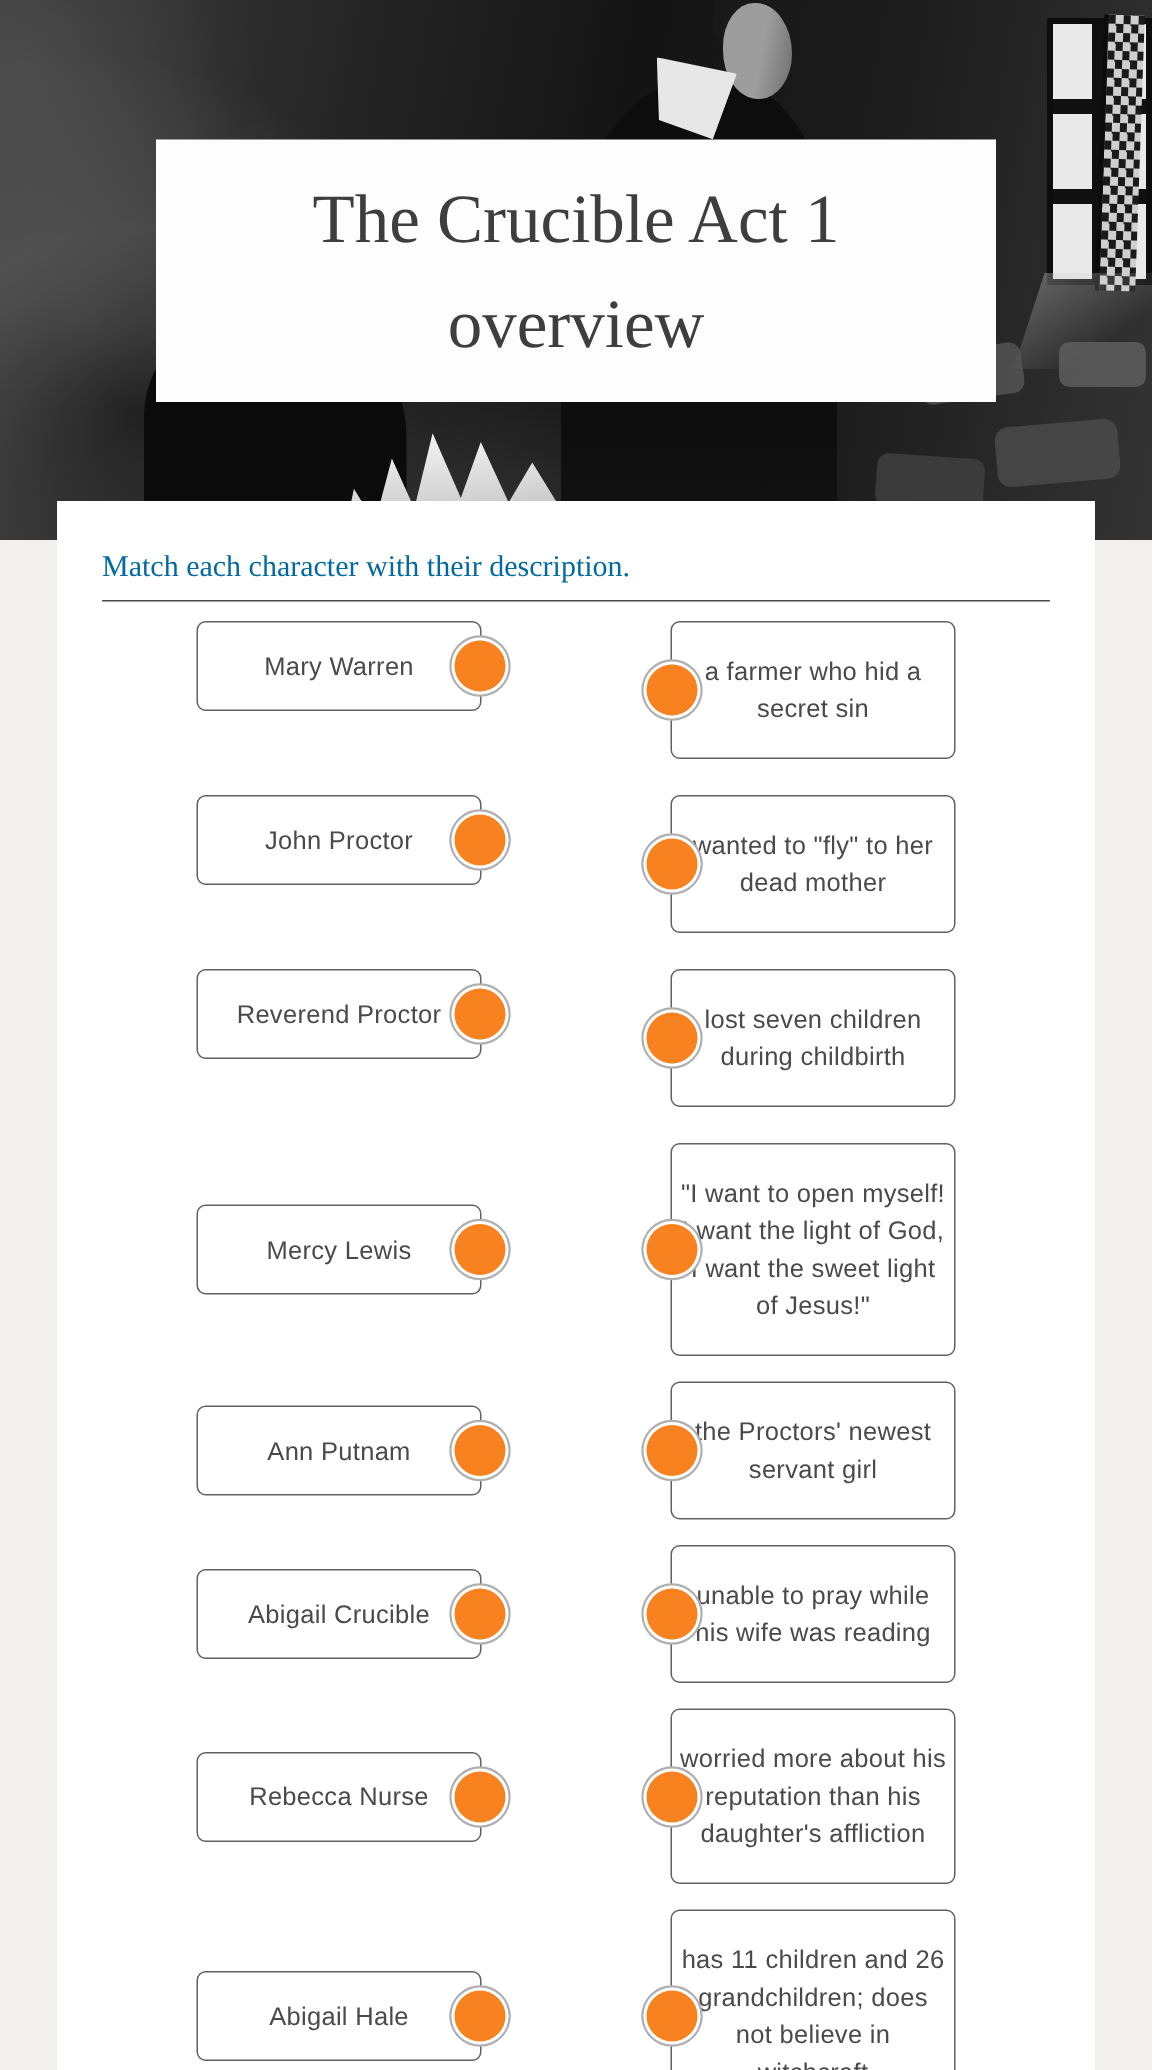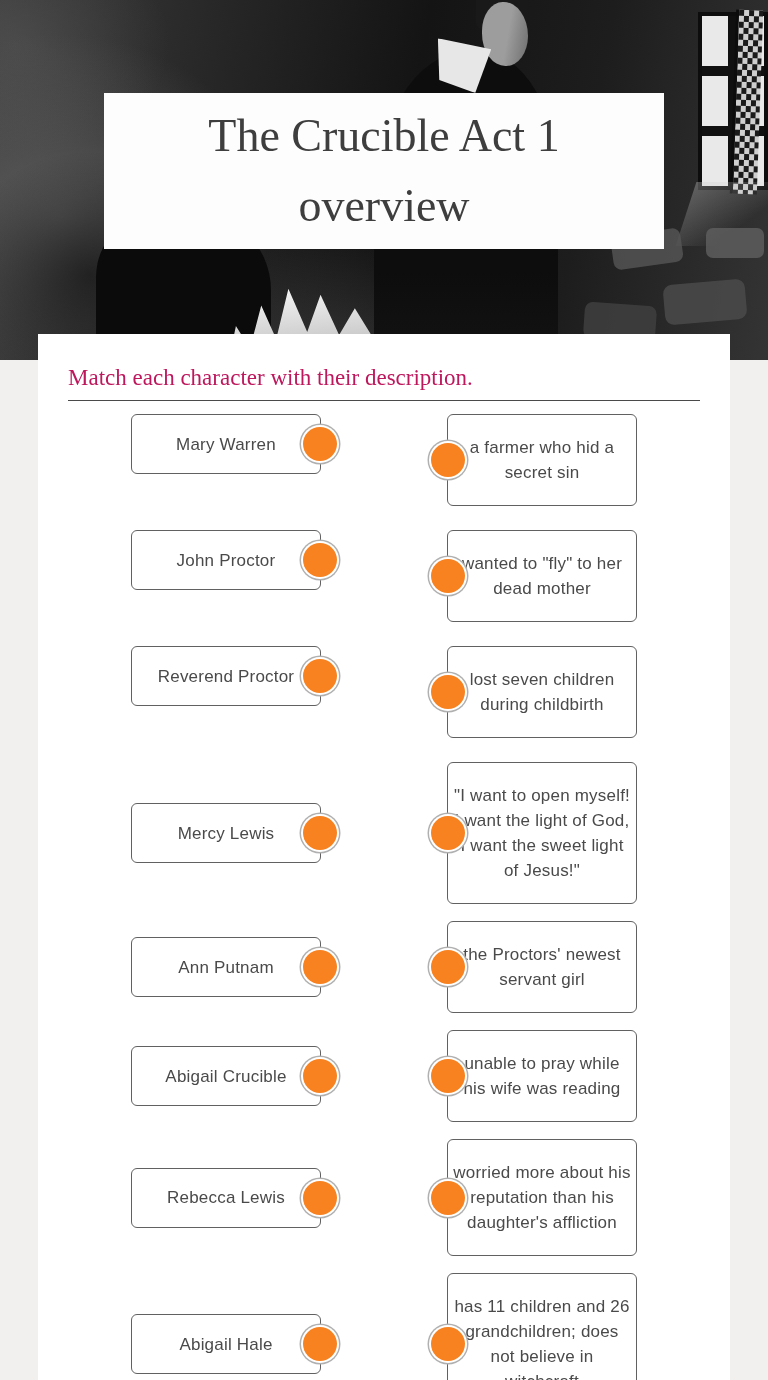--- a/index.html
+++ b/index.html
@@ -50,39 +50,39 @@
   .ph-beam { left:686px; top:182px; width:84px; height:64px;
     background:linear-gradient(135deg, rgba(205,205,205,.35), rgba(205,205,205,0) 70%);
     transform:skewX(-18deg); }
   .ph-stone1 { left:612px; top:232px; width:70px; height:34px; background:#565656; border-radius:8px; transform:rotate(-8deg); opacity:.8; }
   .ph-stone2 { left:664px; top:282px; width:82px; height:40px; background:#4a4a4a; border-radius:9px; transform:rotate(-5deg); opacity:.85; }
   .ph-stone3 { left:706px; top:228px; width:58px; height:30px; background:#606060; border-radius:7px; opacity:.8; }
   .ph-stone4 { left:584px; top:304px; width:72px; height:36px; background:#414141; border-radius:8px; transform:rotate(4deg); opacity:.8; }
 
   
   .title-card {
-    position:absolute; left:104px; top:93px; width:560px; height:156px;
+    position:absolute; left:104px; top:93px; width:560px; height:175px;
     background:#fdfdfd; z-index:3;
     display:flex; align-items:center; justify-content:center; text-align:center;
     padding:0 18px;
   }
   .title-card h1 {
     font-family:"Liberation Serif","DejaVu Serif",serif;
     font-weight:normal; font-size:46px; line-height:70px; color:#3e3e3e;
   }
 
   
   .card {
     position:absolute; left:38px; top:334px; width:692px; height:1100px;
     background:#ffffff; z-index:2;
   }
   .instruction {
     margin:30px 30px 0;
     font-family:"Liberation Serif","DejaVu Serif",serif;
-    font-size:23px; line-height:28px; color:#be185d;
+    font-size:20px; line-height:28px; color:#0369a1;
   }
   .divider { margin:8px 30px 0; border-bottom:1.3px solid #4a4a4a; height:0; }
   .rows { margin-top:13px; }
 
   .match-row { display:flex; align-items:flex-start; margin-left:93px; margin-bottom:24px; }
   .match-row:nth-child(n+4) { margin-bottom:17px;align-items:center; }
 
   .char-box, .desc-box {
     position:relative; width:190px; background:#ffffff;
     border:1.5px solid #616161; border-radius:6px;
@@ -195,21 +195,21 @@
         <span class="dot dot-right"></span>
       </div>
       <div class="desc-box">
         <span class="box-label">unable to pray while his wife was reading</span>
         <span class="dot dot-left"></span>
       </div>
     </div>
 
     <div class="match-row">
       <div class="char-box">
-        <span class="box-label">Rebecca Lewis</span>
+        <span class="box-label">Rebecca Nurse</span>
         <span class="dot dot-right"></span>
       </div>
       <div class="desc-box">
         <span class="box-label">worried more about his reputation than his daughter's affliction</span>
         <span class="dot dot-left"></span>
       </div>
     </div>
 
     <div class="match-row">
       <div class="char-box">

